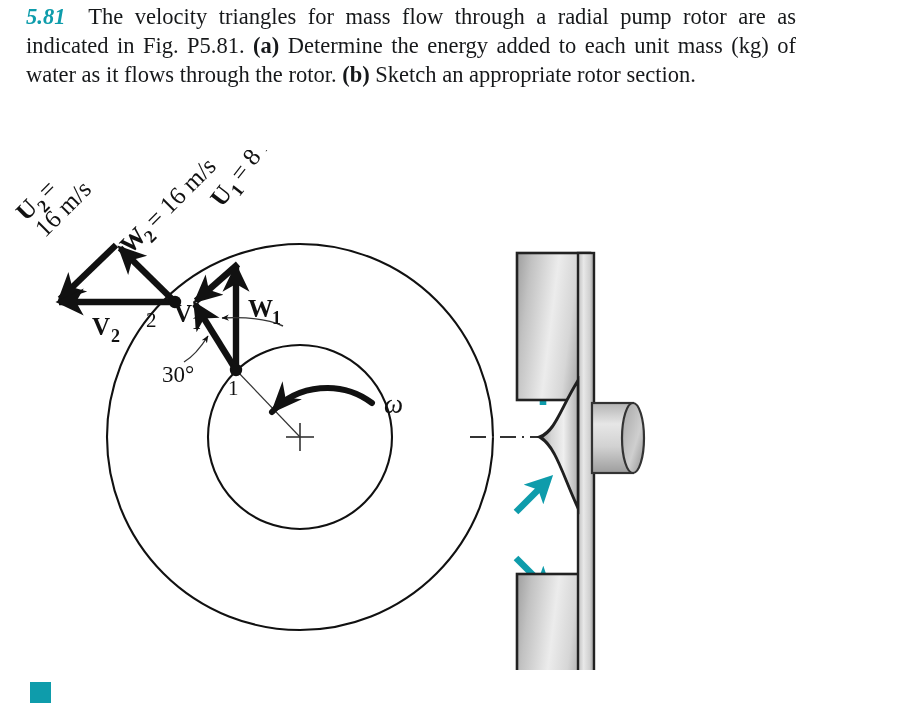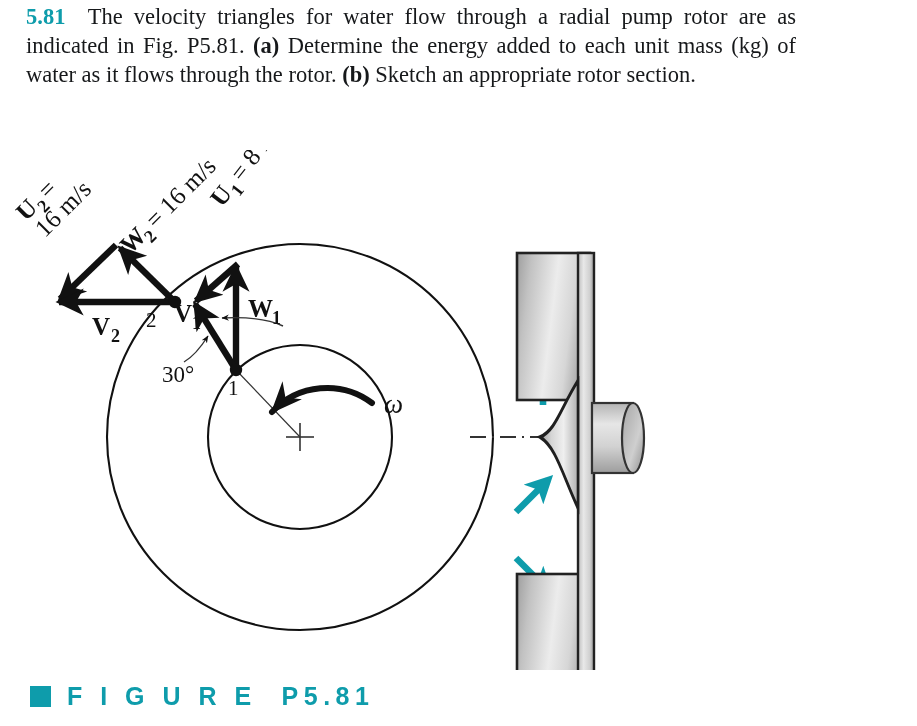--- a/index.html
+++ b/index.html
@@ -24,20 +24,21 @@
     width: 770px;
     font-family: "Liberation Serif", serif;
     font-size: 22.5px;
     line-height: 29px;
     text-align: justify;
     color: #16181a;
   }
   #problem-statement .pnum {
     font-weight: bold;
     color: #0e9cab;
+    font-style: italic;
   }
   #problem-statement .b {
     font-weight: bold;
   }
 
   
   #figure-area {
     position: absolute;
     left: 0;
     top: 150px;
@@ -101,21 +102,21 @@
     font-family: "Liberation Serif", serif;
     font-style: italic;
     font-size: 27px;
     fill: #111111;
   }
 </style>
 </head>
 <body>
 
 <div id="problem-statement">
-  <span class="pnum">5.81</span><span>&nbsp;&nbsp;</span><span>The velocity triangles for water flow through a radial pump rotor are as indicated in Fig. P5.81. </span><span class="b">(a)</span><span> Determine the energy added to each unit mass (kg) of water as it flows through the rotor. </span><span class="b">(b)</span><span> Sketch an appropriate rotor section.</span>
+  <span class="pnum">5.81</span><span>&nbsp;&nbsp;</span><span>The velocity triangles for mass flow through a radial pump rotor are as indicated in Fig. P5.81. </span><span class="b">(a)</span><span> Determine the energy added to each unit mass (kg) of water as it flows through the rotor. </span><span class="b">(b)</span><span> Sketch an appropriate rotor section.</span>
 </div>
 
 <div id="figure-area">
 <svg id="figure-svg" width="917" height="520" viewBox="0 0 917 520" xmlns="http://www.w3.org/2000/svg">
   <defs>
 
     <marker id="vhead" viewBox="0 0 10 10" refX="8.4" refY="5" markerWidth="4.6" markerHeight="4.6" orient="auto-start-reverse">
       <path d="M 0 0.4 L 9.6 5 L 0 9.6 L 2.6 5 Z" fill="#111111"></path>
     </marker>
     <marker id="thinhead" viewBox="0 0 10 10" refX="9" refY="5" markerWidth="5.5" markerHeight="5.5" orient="auto-start-reverse">
@@ -262,14 +263,13 @@
 
     <rect x="592" y="253" width="41" height="70" fill="url(#metalShaft)" stroke="#333333" stroke-width="2.2"></rect>
 
     <ellipse cx="633" cy="288" rx="11" ry="35" fill="url(#metalCap)" stroke="#333333" stroke-width="2.2"></ellipse>
   </g>
 </svg>
 </div>
 
 <div id="figure-caption">
   <span id="caption-marker"></span>
-  <span id="caption-text">F I G U R E  P5.81</span>
 </div>
 
 </body></html>

